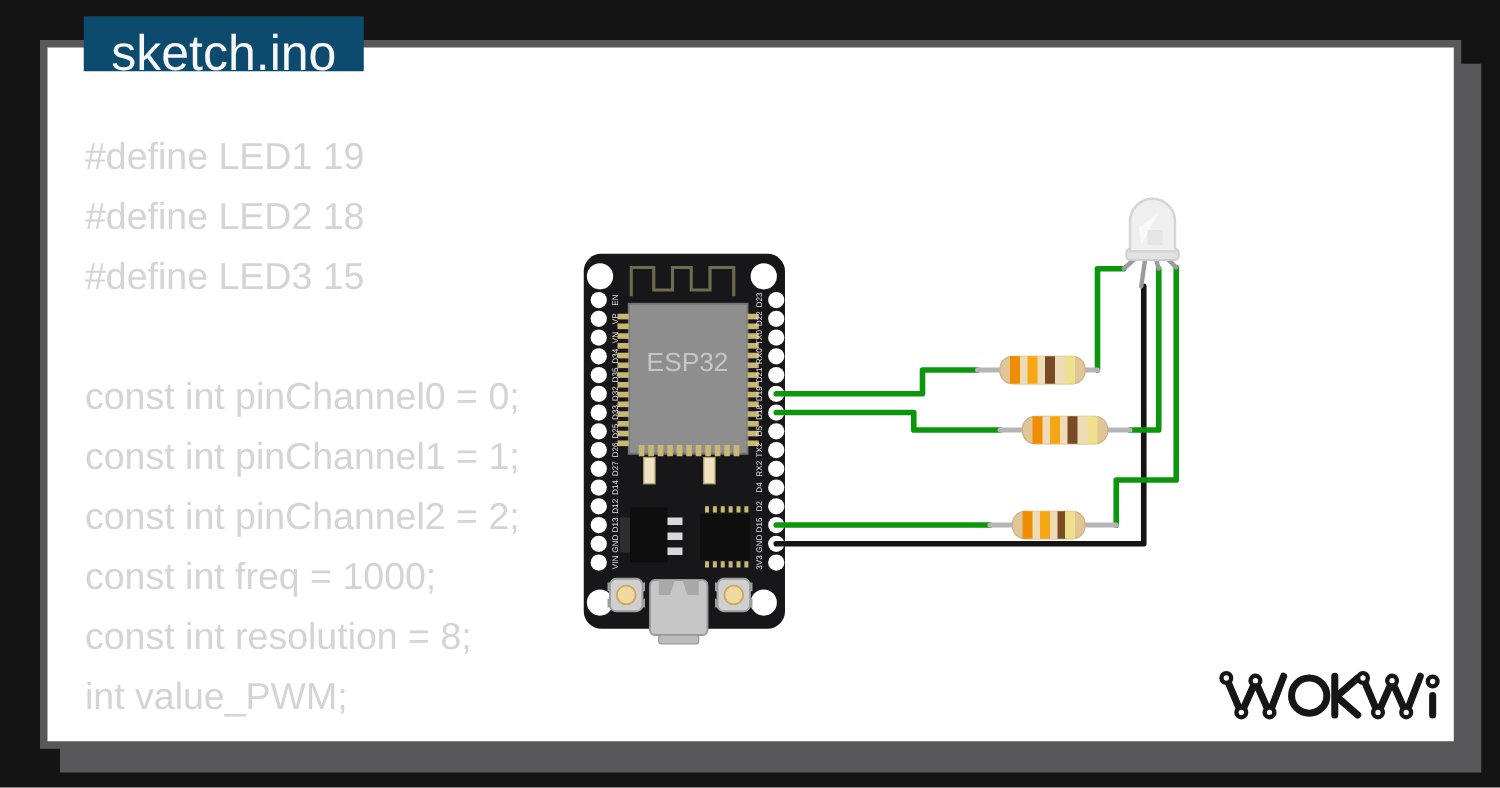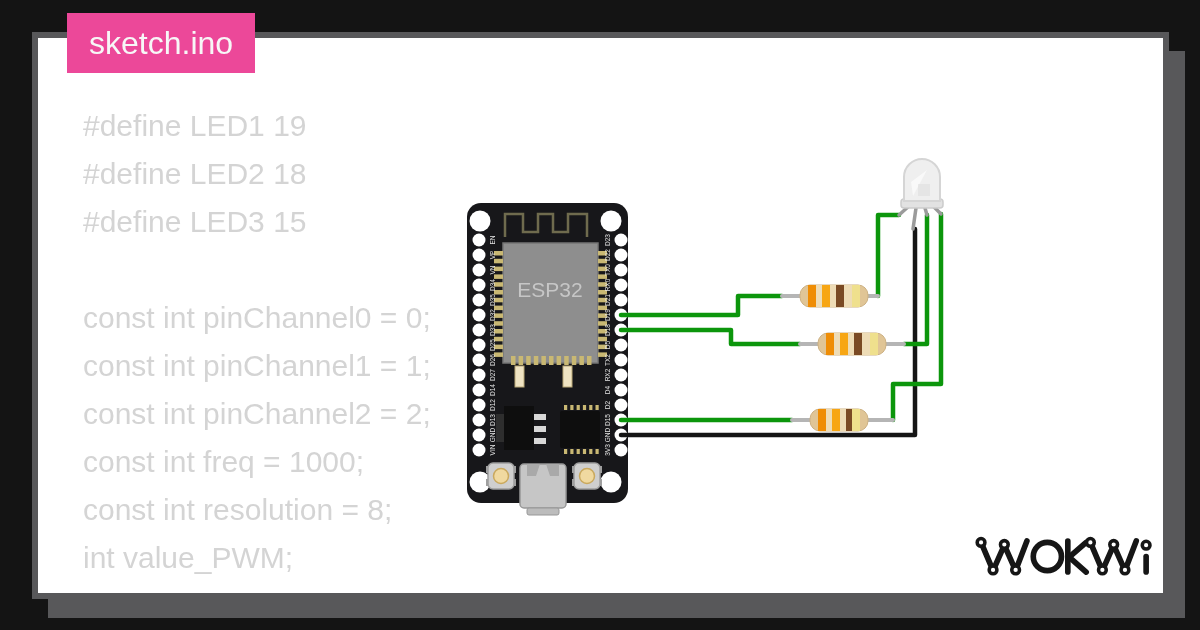--- a/index.html
+++ b/index.html
@@ -8,31 +8,31 @@
     background:#141414;
     font-family:"Liberation Sans", sans-serif;
   }
   .page{
     position:absolute;left:38px;top:38px;width:1125px;height:555px;
     background:#ffffff;
     box-shadow:16px 19px 0 6px #58585a, 0 0 0 6px #58585a;
     z-index:1;
   }
   .tab{
-    position:absolute;left:67px;top:13px;height:60px;
-    background:#ec4899;color:#f7f7f7;
-    font-size:32px;line-height:60px;padding:0 22px;
+    position:absolute;left:67px;top:13px;height:44px;
+    background:#0c4a6e;color:#f7f7f7;
+    font-size:40px;line-height:60px;padding:0 22px;
     z-index:5;white-space:nowrap;
   }
   .code{
     position:absolute;left:68px;top:102px;z-index:3;
     font-size:30px;line-height:48px;color:#d4d4d4;
     white-space:pre;
   }
-  .code-line{height:48px;margin-left:15px;}
+  .code-line{height:48px;}
   #circuit{position:absolute;left:0;top:0;width:1200px;height:630px;z-index:3;}
   #logo{position:absolute;left:974px;top:524px;width:182px;height:65px;z-index:3;}
 </style>
 </head>
 <body>
 
 <div class="page"></div>
 
 <div class="tab"><span>sketch.ino</span></div>
 

